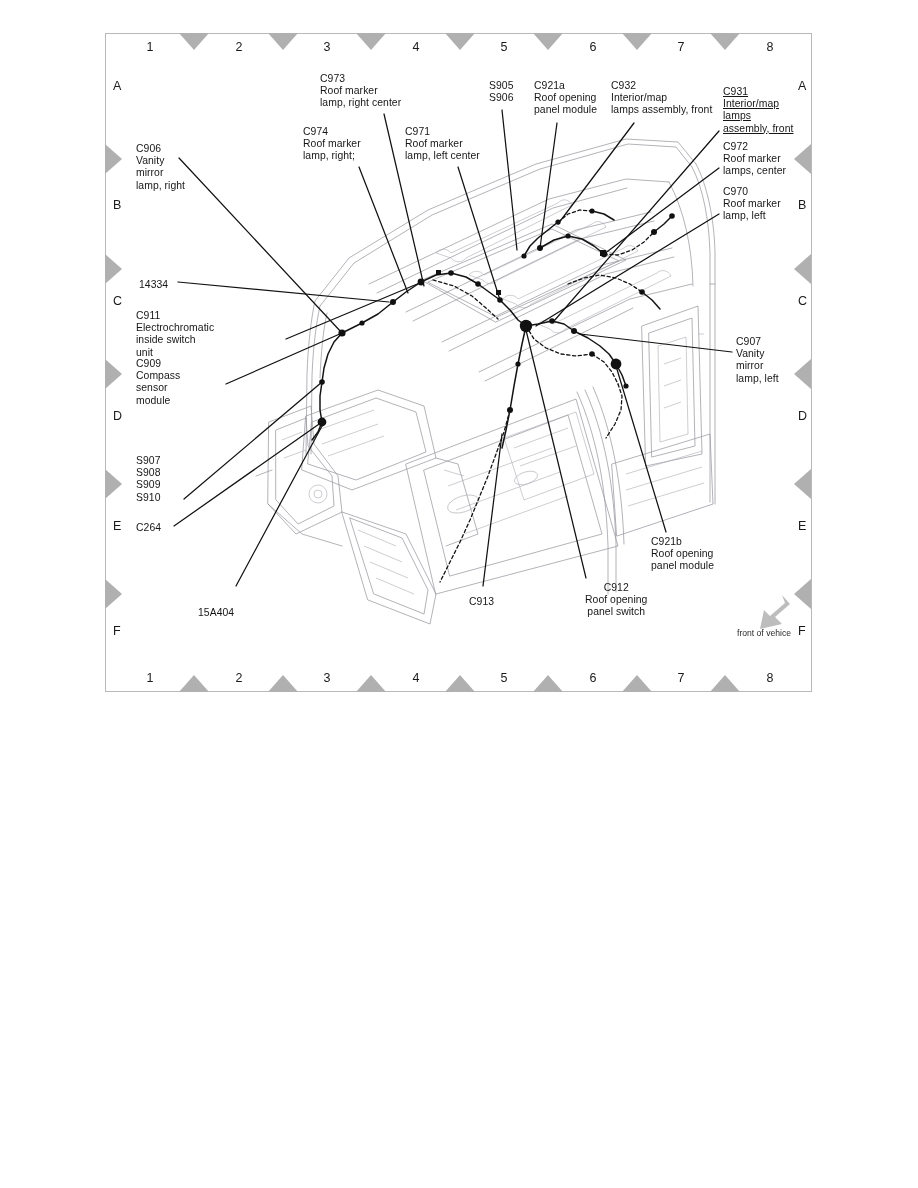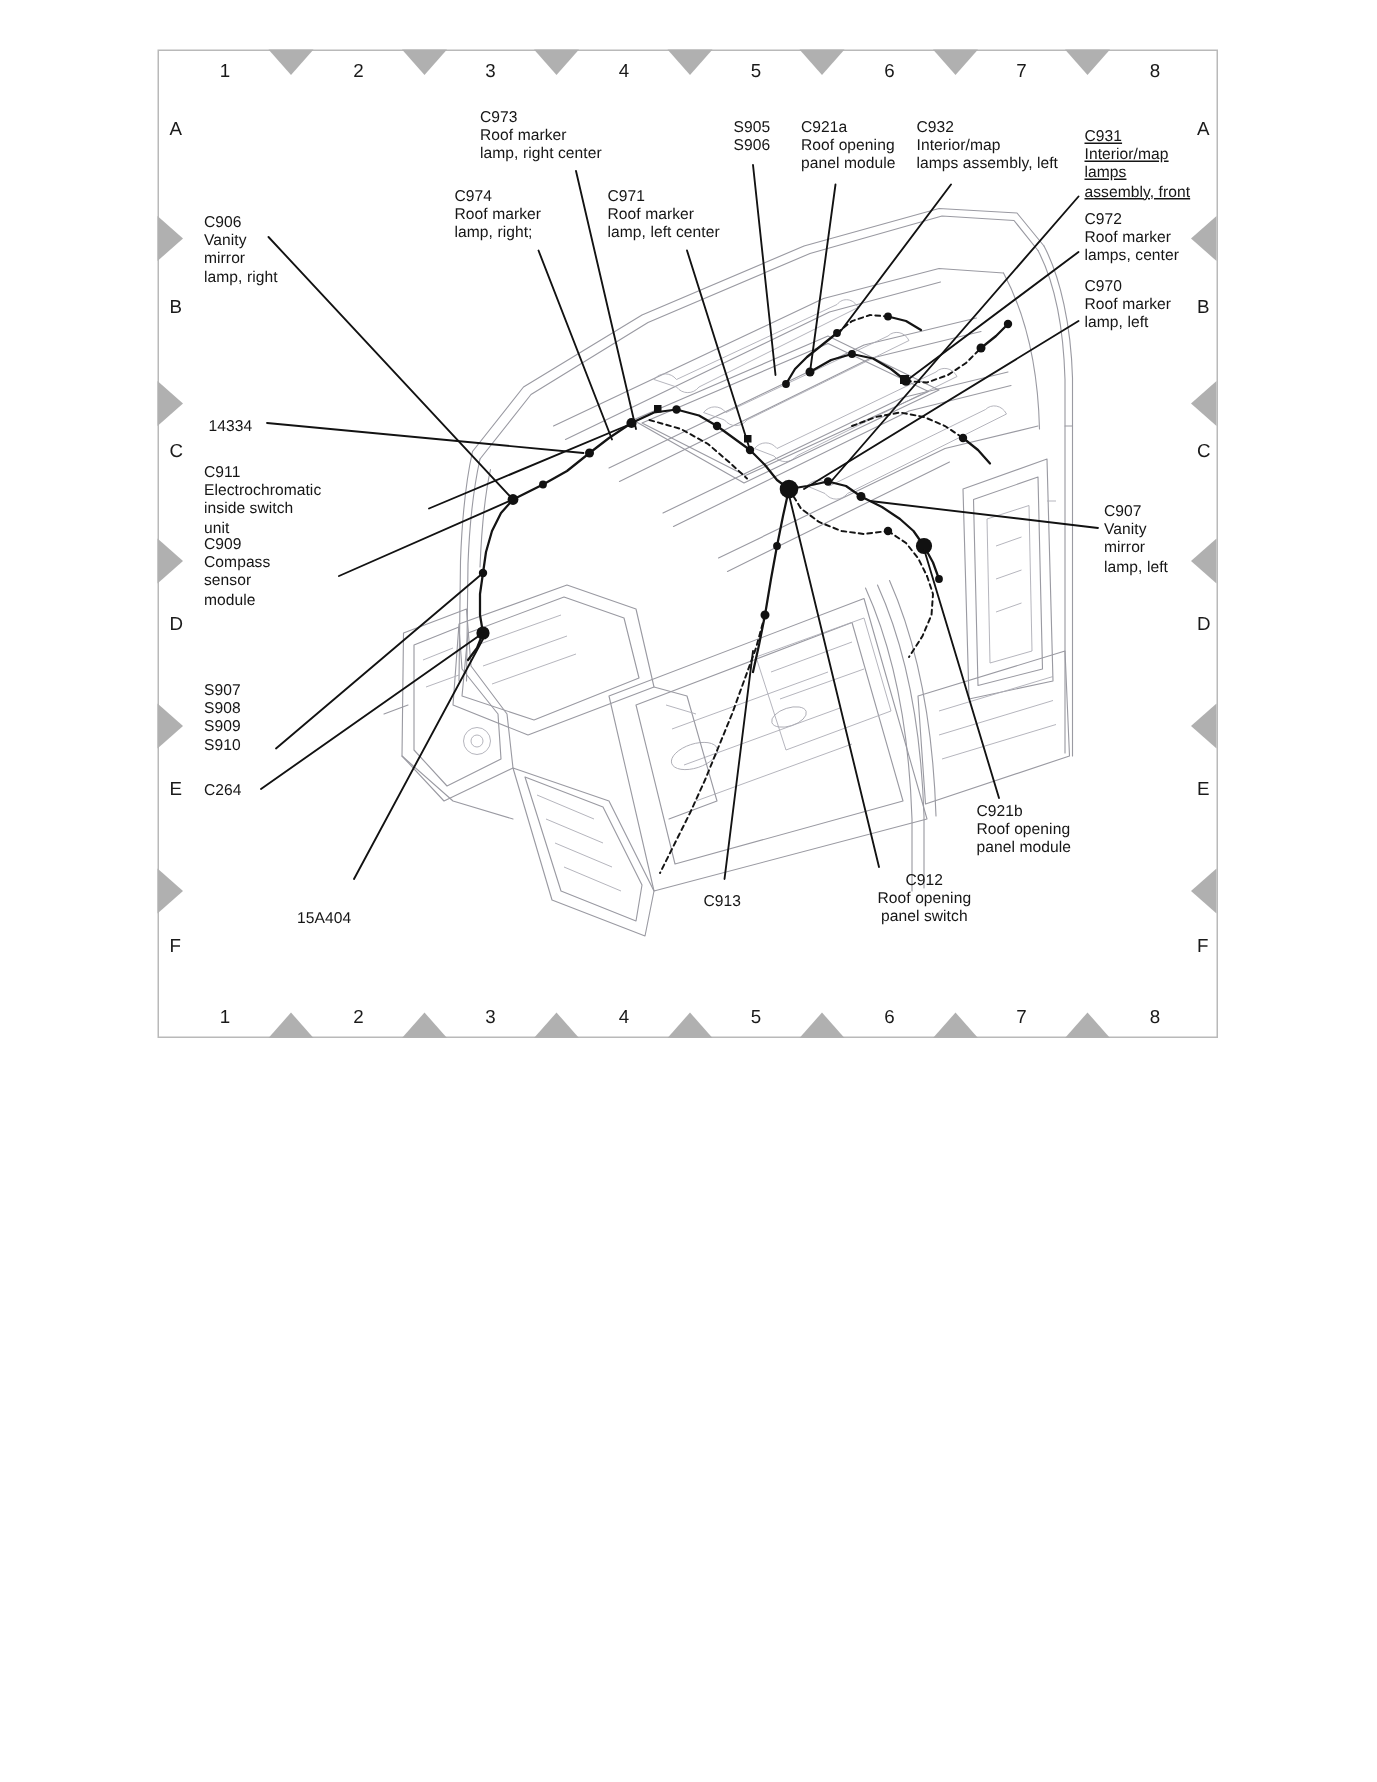--- a/index.html
+++ b/index.html
@@ -301,21 +301,21 @@
       <div class="callout" style="left:299px;top:92px;">C971
 Roof marker
 lamp, left center</div>
       <div class="callout" style="left:383px;top:46px;">S905
 S906</div>
       <div class="callout" style="left:428px;top:46px;">C921a
 Roof opening
 panel module</div>
       <div class="callout" style="left:505px;top:46px;">C932
 Interior/map
-lamps assembly, left</div>
+lamps assembly, front</div>
       <div class="callout" style="left:617px;top:52px;text-decoration:underline;">C931
 Interior/map
 lamps
 assembly, front</div>
       <div class="callout" style="left:617px;top:107px;">C972
 Roof marker
 lamps, center</div>
       <div class="callout" style="left:617px;top:152px;">C970
 Roof marker
 lamp, left</div>
@@ -340,15 +340,21 @@
       <div class="callout" style="left:92px;top:562px;margin-top:11px;">15A404</div>
       <div class="callout" style="left:363px;top:562px;">C913</div>
       <div class="callout" style="left:479px;top:548px;text-align:center;">C912
 Roof opening
 panel switch</div>
       <div class="callout" style="left:545px;top:502px;">C921b
 Roof opening
 panel module</div>
     </div>
 
+    <div id="fov" style="left:614px;top:558px;width:88px;height:58px;">
+      <svg width="88" height="44" viewBox="0 0 88 44" aria-hidden="true">
+        <path d="M62 3 L70 12 L55 25 L62 32 L40 37 L44 18 L50 24 L65 11 Z" fill="#bdbdbd"></path>
+      </svg>
+      <div class="fovlabel">front of vehice</div>
+    </div>
 
   </div>
 </div>
 
 </body></html>

